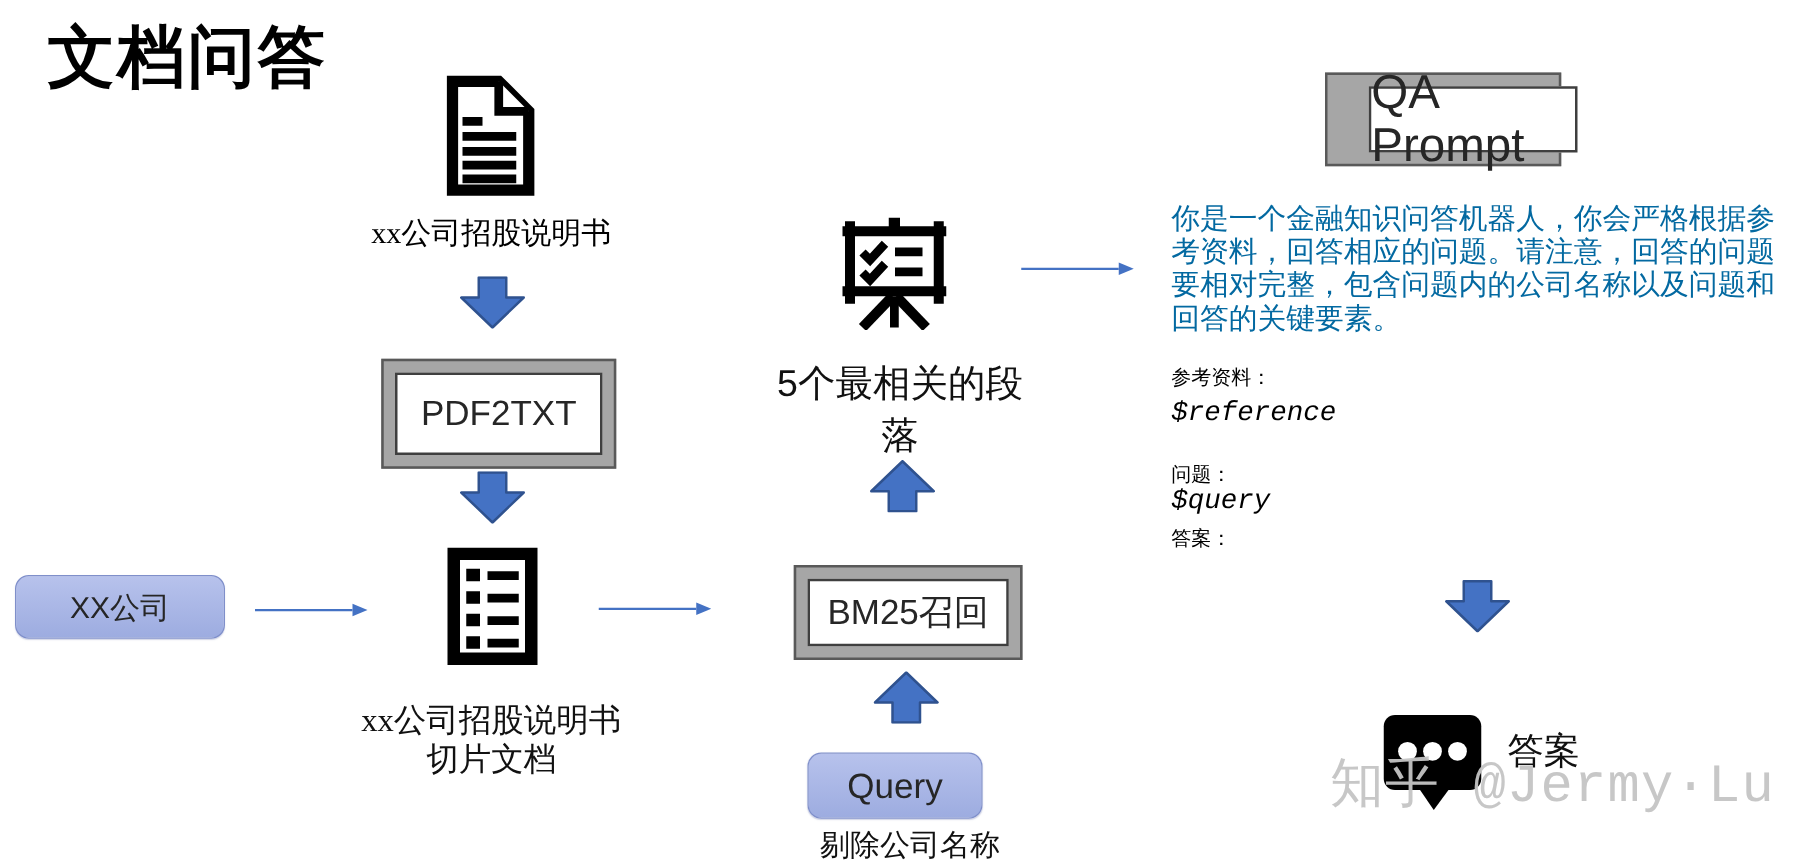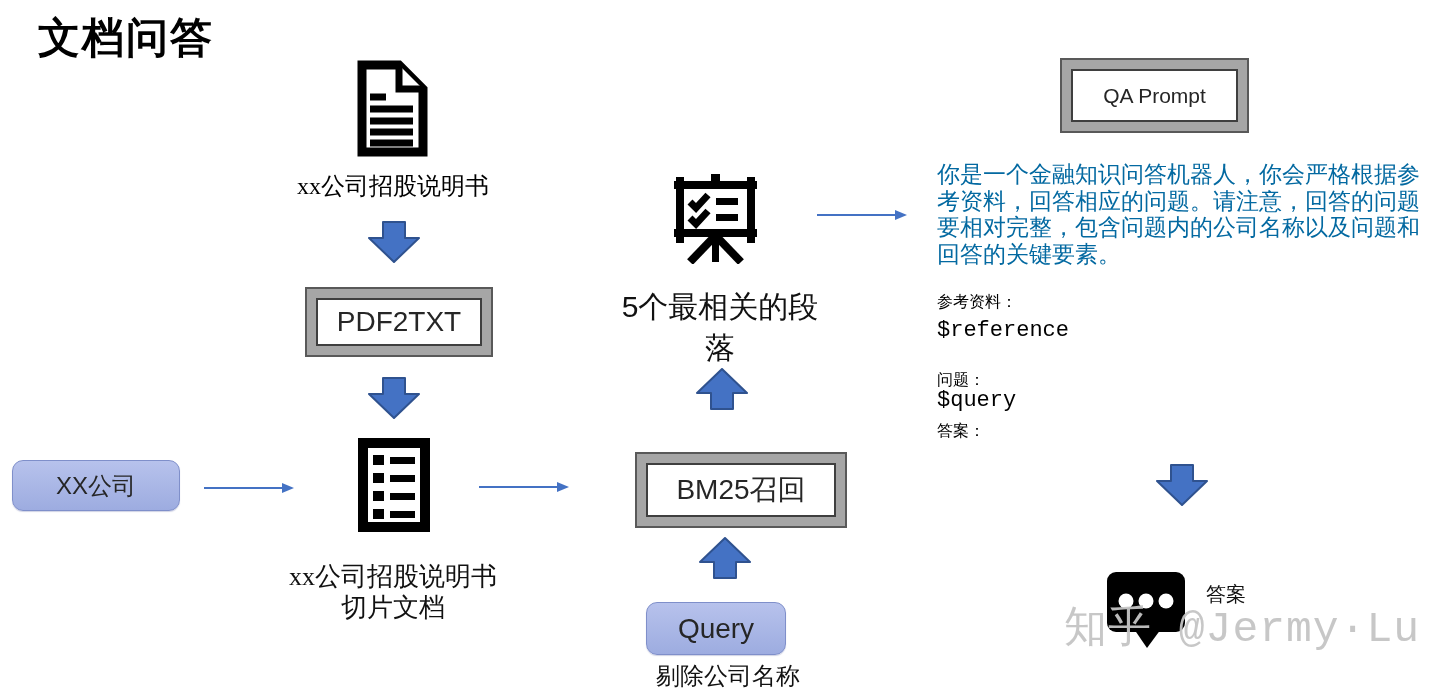--- a/index.html
+++ b/index.html
@@ -3,26 +3,26 @@
 <meta charset="utf-8">
 <style>
   html,body{margin:0;padding:0;background:#ffffff;}
   #stage{
     position:relative;width:1440px;height:692px;background:#ffffff;overflow:hidden;
     font-family:"Liberation Sans","DejaVu Sans",sans-serif;color:#111;
   }
   .abs{position:absolute;}
   .serif{font-family:Liberation Serif, serif;}
   .sans{font-family:"Liberation Sans","DejaVu Sans",sans-serif;}
-  .mono{font-family:"Liberation Mono","DejaVu Sans Mono",monospace;}
+  .mono{font-family:"Liberation Mono","DejaVu Sans Mono",monospace;font-style:italic;}
   .center{text-align:center;}
   .prewrap{white-space:pre-line;}
 
   .page-title{
-    left:38px;top:10px;font-size:42px;font-weight:800;letter-spacing:2px;color:#000;
+    left:38px;top:10px;font-size:54px;font-weight:800;letter-spacing:2px;color:#000;
   }
 
   
   .frame-outer{
     background:#a6a6a6;border:2px solid #595959;padding:9px;box-sizing:border-box;
   }
   .frame-inner{
     background:#ffffff;border:2px solid #3f3f3f;width:100%;height:100%;box-sizing:border-box;
     display:flex;align-items:center;justify-content:center;
     font-size:28px;color:#262626;
@@ -69,21 +69,21 @@
   </div>
   <div class="abs serif icon-label center" style="left:275px;top:170px;width:236px;">xx公司招股说明书</div>
 
   <div class="abs" style="left:364px;top:221px;">
     <svg width="60" height="42" viewBox="0 0 60 42">
       <polygon points="19,1 41,1 41,17 55,17 30,41 5,17 19,17" fill="#4472C4" stroke="#2F528F" stroke-width="2" stroke-linejoin="round"></polygon>
     </svg>
   </div>
 
 
-  <div class="abs frame-outer" style="left:305px;top:287px;width:188px;height:70px;text-align:center;">
+  <div class="abs frame-outer" style="left:305px;top:287px;width:188px;height:88px;text-align:center;">
     <div class="frame-inner sans">PDF2TXT</div>
   </div>
 
   <div class="abs" style="left:364px;top:377px;">
     <svg width="60" height="42" viewBox="0 0 60 42">
       <polygon points="19,1 41,1 41,17 55,17 30,41 5,17 19,17" fill="#4472C4" stroke="#2F528F" stroke-width="2" stroke-linejoin="round"></polygon>
     </svg>
   </div>
 
   <div class="abs pill sans" style="left:12px;top:460px;width:168px;height:51px;">
@@ -114,21 +114,21 @@
   <div class="abs" style="left:478px;top:479px;">
     <svg width="92" height="16" viewBox="0 0 92 16">
       <line x1="1" y1="8" x2="79" y2="8" stroke="#4472C4" stroke-width="1.8"></line>
       <polygon points="79,3 91,8 79,13" fill="#4472C4"></polygon>
     </svg>
   </div>
 
   <div class="abs serif center prewrap" style="left:267px;top:561px;width:252px;font-size:26px;line-height:31px;">xx公司招股说明书
 切片文档</div>
 
-  <div class="abs frame-outer" style="left:635px;top:452px;width:212px;height:76px;">
+  <div class="abs frame-outer" style="left:635px;top:452px;width:183px;height:76px;">
     <div class="frame-inner sans">BM25召回</div>
   </div>
 
   <div class="abs" style="left:692px;top:368px;">
     <svg width="60" height="42" viewBox="0 0 60 42">
       <polygon points="30,1 55,25 41,25 41,41 19,41 19,25 5,25" fill="#4472C4" stroke="#2F528F" stroke-width="2" stroke-linejoin="round"></polygon>
     </svg>
   </div>
 
   <div class="abs" style="left:668px;top:174px;">
@@ -163,21 +163,21 @@
     </svg>
   </div>
 
   <div class="abs pill sans" style="left:646px;top:602px;width:140px;height:53px;font-size:28px;">
     <span>Query</span>
   </div>
 
   <div class="abs serif center" style="left:647px;top:660px;width:162px;font-size:24px;">剔除公司名称</div>
 
   <div class="abs frame-outer" style="left:1060px;top:58px;width:189px;height:75px;">
-    <div class="frame-inner sans" style="font-size:21px;">QA Prompt</div>
+    <div class="frame-inner sans" style="font-size:38px;margin-left:24px;">QA Prompt</div>
   </div>
 
   <div class="abs serif prompt-para prewrap" style="left:937px;top:162px;">你是一个金融知识问答机器人，你会严格根据参
 考资料，回答相应的问题。请注意，回答的问题
 要相对完整，包含问题内的公司名称以及问题和
 回答的关键要素。</div>
 
   <div class="abs serif prompt-line" style="left:937px;top:292px;">参考资料：</div>
   <div class="abs mono prompt-line" style="left:937px;top:318px;font-size:22px;">$reference</div>
 
@@ -195,17 +195,17 @@
   <div class="abs" style="left:1106px;top:571px;z-index:2;">
     <svg width="80" height="78" viewBox="0 0 80 78">
       <rect x="1" y="1" width="78" height="60" rx="9" fill="#000"></rect>
       <polygon points="28,58 55,58 41,77" fill="#000"></polygon>
       <circle cx="20" cy="30" r="7.5" fill="#fff"></circle>
       <circle cx="40" cy="30" r="7.5" fill="#fff"></circle>
       <circle cx="60" cy="30" r="7.5" fill="#fff"></circle>
     </svg>
   </div>
 
-  <div class="abs serif" style="left:1206px;top:581px;font-size:20px;">答案</div>
+  <div class="abs serif" style="left:1206px;top:581px;font-size:29px;">答案</div>
 
   <div class="abs watermark" style="left:1064px;top:598px;">知乎 @Jermy·Lu</div>
 
 </div>
 
 </body></html>

